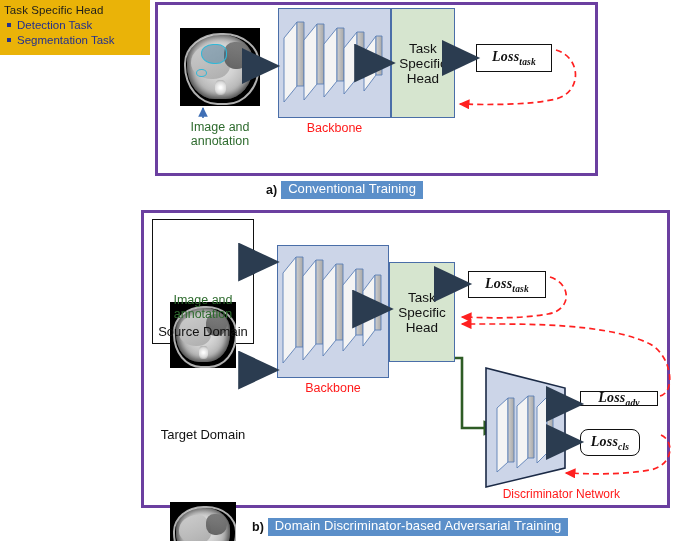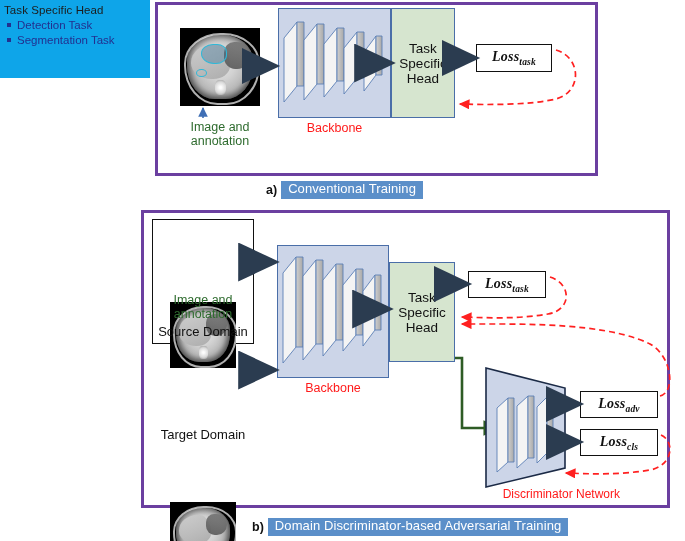--- a/index.html
+++ b/index.html
@@ -7,22 +7,22 @@
     width:685px;height:541px;
     background:#ffffff;
     font-family:"Liberation Sans", sans-serif;
     position:relative;
     overflow:hidden;
   }
   .abs{position:absolute;}
 
   
   #legend{
-    left:0;top:0;width:150px;height:78px;
-    background:#0ea5e9;
+    left:0;top:0;width:150px;height:55px;
+    background:#eab308;
     box-sizing:border-box;
     padding:3px 0 0 4px;
   }
   #legend .lg-title{
     font-size:11.5px;color:#1c1c1c;letter-spacing:.1px;
     line-height:15px;
   }
   #legend ul{margin:0;padding:0;list-style:none;}
   #legend li{
     font-size:11.5px;color:#23308f;line-height:15px;
@@ -212,24 +212,24 @@
   <div>
     <div>Task</div>
     <div>Specific</div>
     <div>Head</div>
   </div>
 </div>
 
 <div class="abs loss-box" style="left:468px;top:271px;width:78px;height:27px;">
   <span class="lm"><span>Loss</span><sub>task</sub></span>
 </div>
-<div class="abs loss-box" style="left:580px;top:391px;width:78px;height:27px;">
+<div class="abs loss-box" style="left:580px;top:391px;width:78px;height:15px;">
   <span class="lm"><span>Loss</span><sub>adv</sub></span>
 </div>
-<div class="abs loss-box" style="left:580px;top:429px;width:78px;height:27px;">
+<div class="abs loss-box" style="left:580px;top:429px;width:60px;height:27px;border-radius:8px;">
   <span class="lm"><span>Loss</span><sub>cls</sub></span>
 </div>
 
 <div class="abs lbl-disc" style="left:440px;top:487px;width:180px;">Discriminator Network</div>
 
 <div id="caption-b" class="abs caption-row">
   <span class="cap-letter">b)</span>
   <span class="cap-band">Domain Discriminator-based Adversarial Training</span>
 </div>
 

